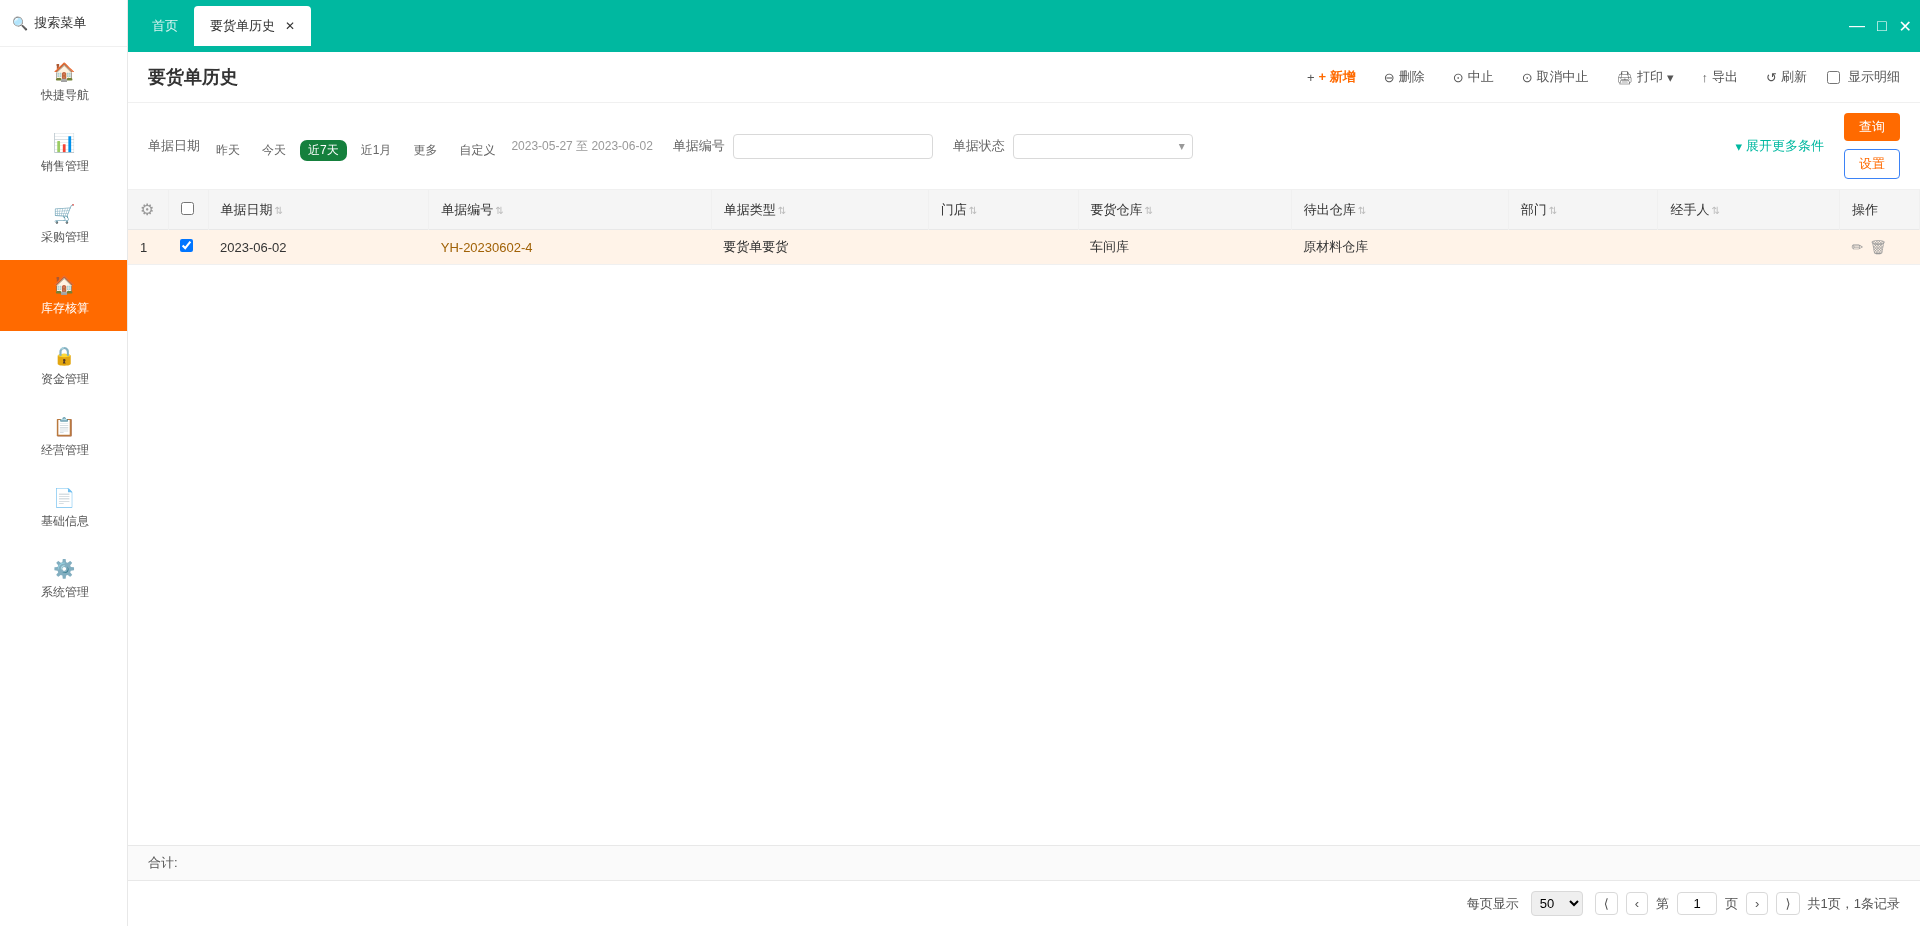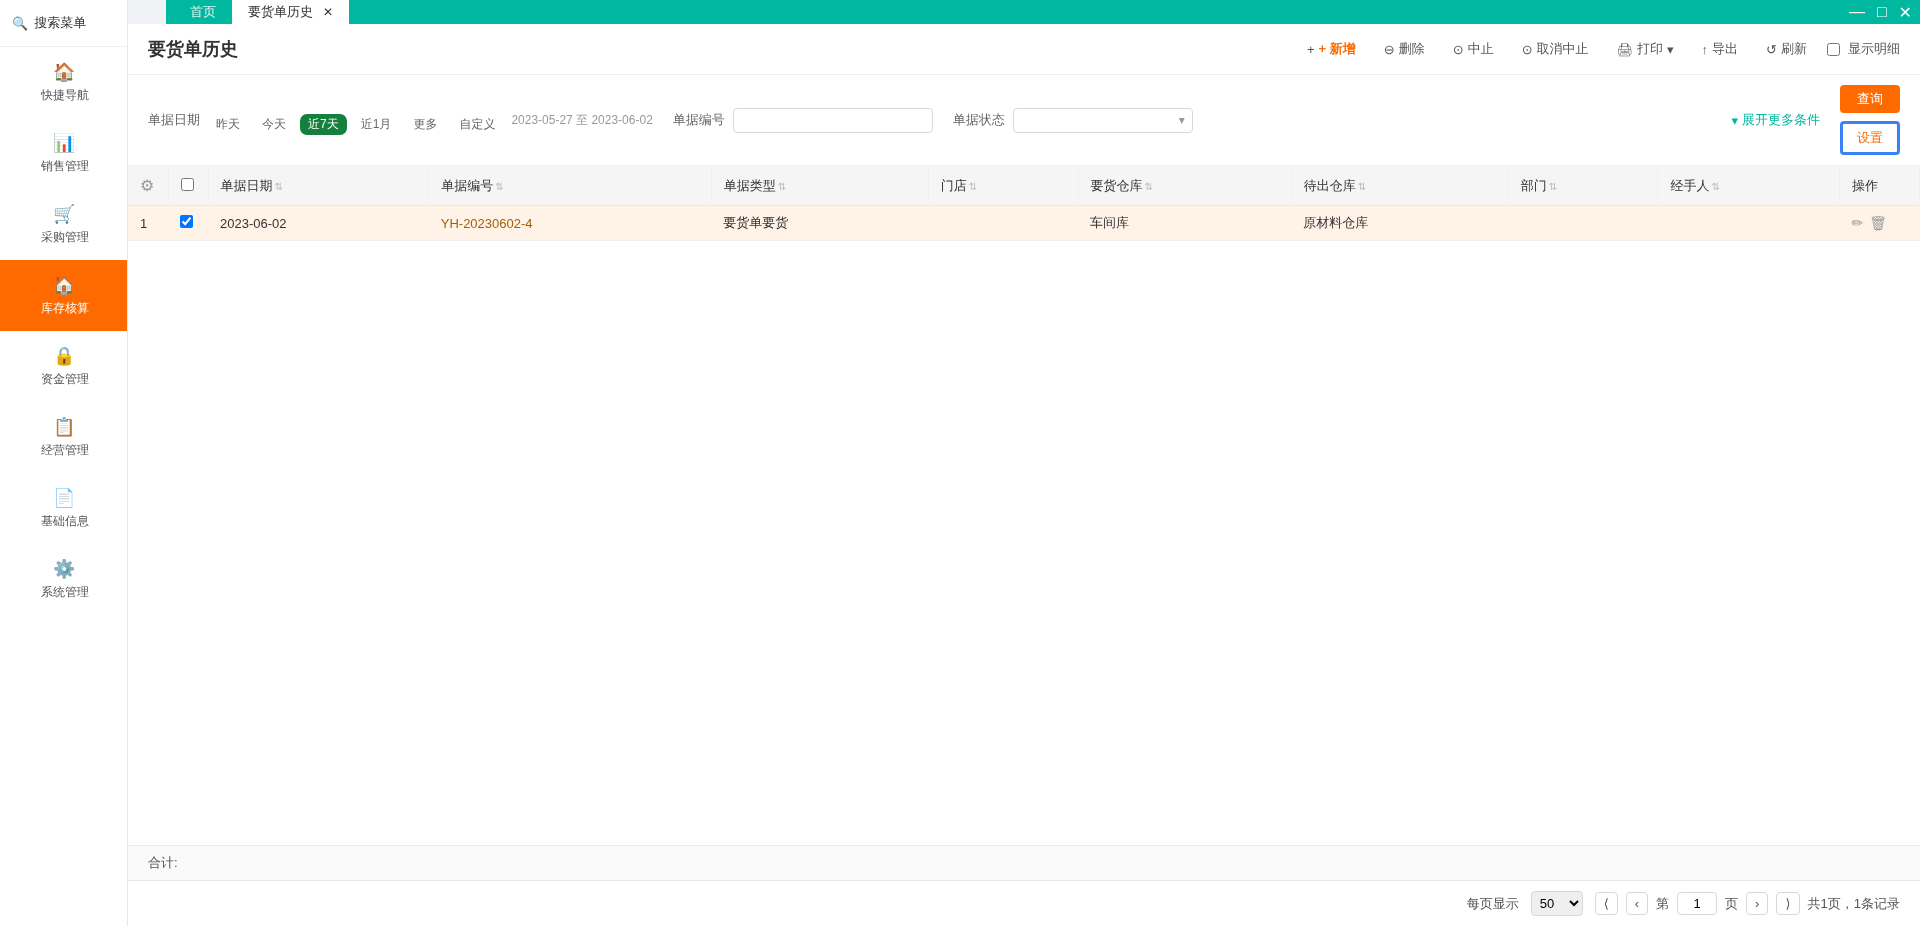--- a/index.html
+++ b/index.html
@@ -43,27 +43,26 @@
       flex: 1;
       display: flex;
       flex-direction: column;
       height: 926px;
       overflow: hidden;
     }
 
     
     .top-nav {
       background: #00b8a0;
-      height: 24px;
+      height: 52px;
       display: flex;
       align-items: center;
       padding: 0 8px;
       gap: 0;
       flex-shrink: 0;
-      margin-left: 38px;
     }
     .nav-tab {
       height: 40px;
       display: flex;
       align-items: center;
       padding: 0 16px;
       color: #fff;
       cursor: pointer;
       font-size: 13px;
       gap: 6px;
@@ -225,21 +224,21 @@
     .page-input {
       width: 40px; border: 1px solid #d9d9d9; border-radius: 4px;
       padding: 3px 6px; text-align: center; font-size: 13px;
     }
     .orange-btn {
       background: #ff6a00; color: #fff; border: none;
       border-radius: 4px; padding: 5px 14px;
       cursor: pointer; font-size: 13px;
     }
     .setting-btn {
-      background: #fff; color: #ff6a00; border: 3px solid #3b82f6;
+      background: #fff; color: #ff6a00; border: 1px solid #3b82f6;
       border-radius: 4px; padding: 5px 14px;
       cursor: pointer; font-size: 13px;
     }
   </style>
 </head>
 <body>
 
 <div class="sidebar">
   <div class="sidebar-search">
     <span>🔍</span>

